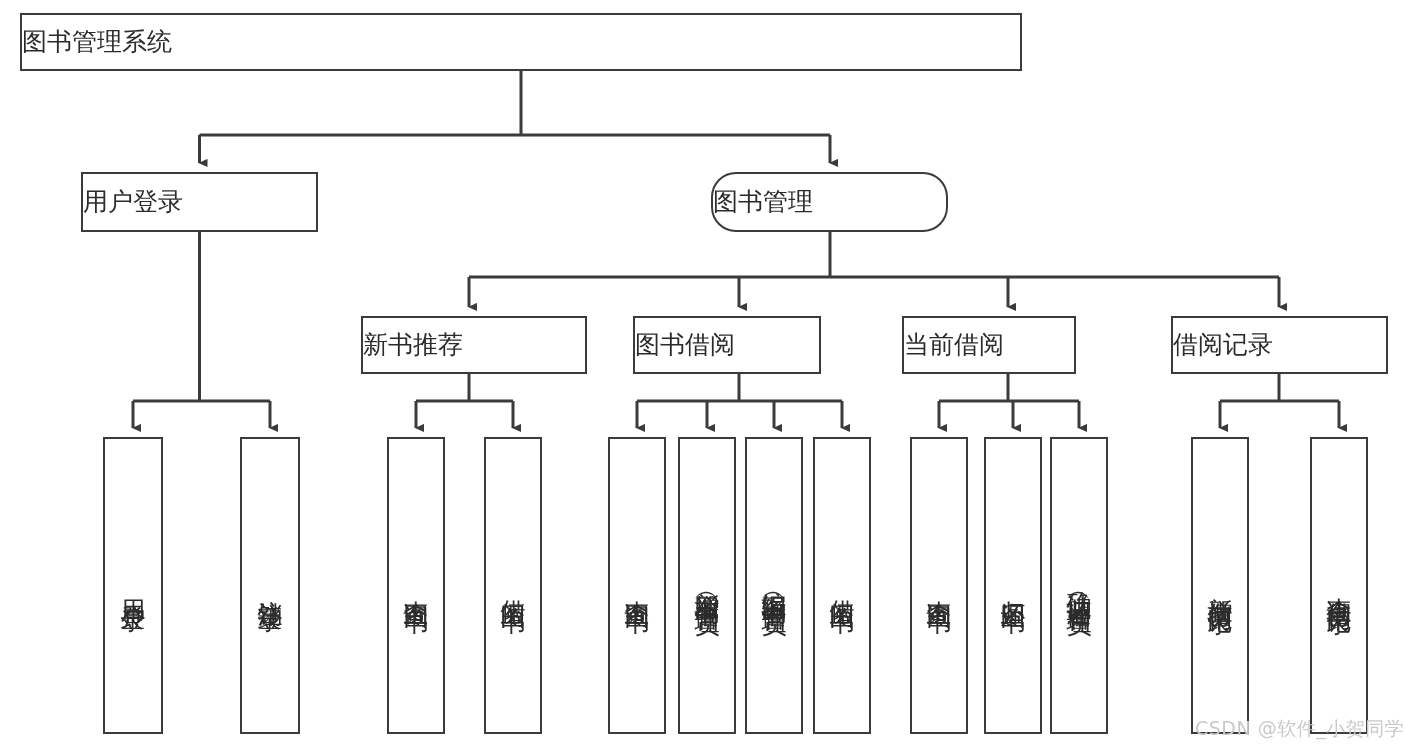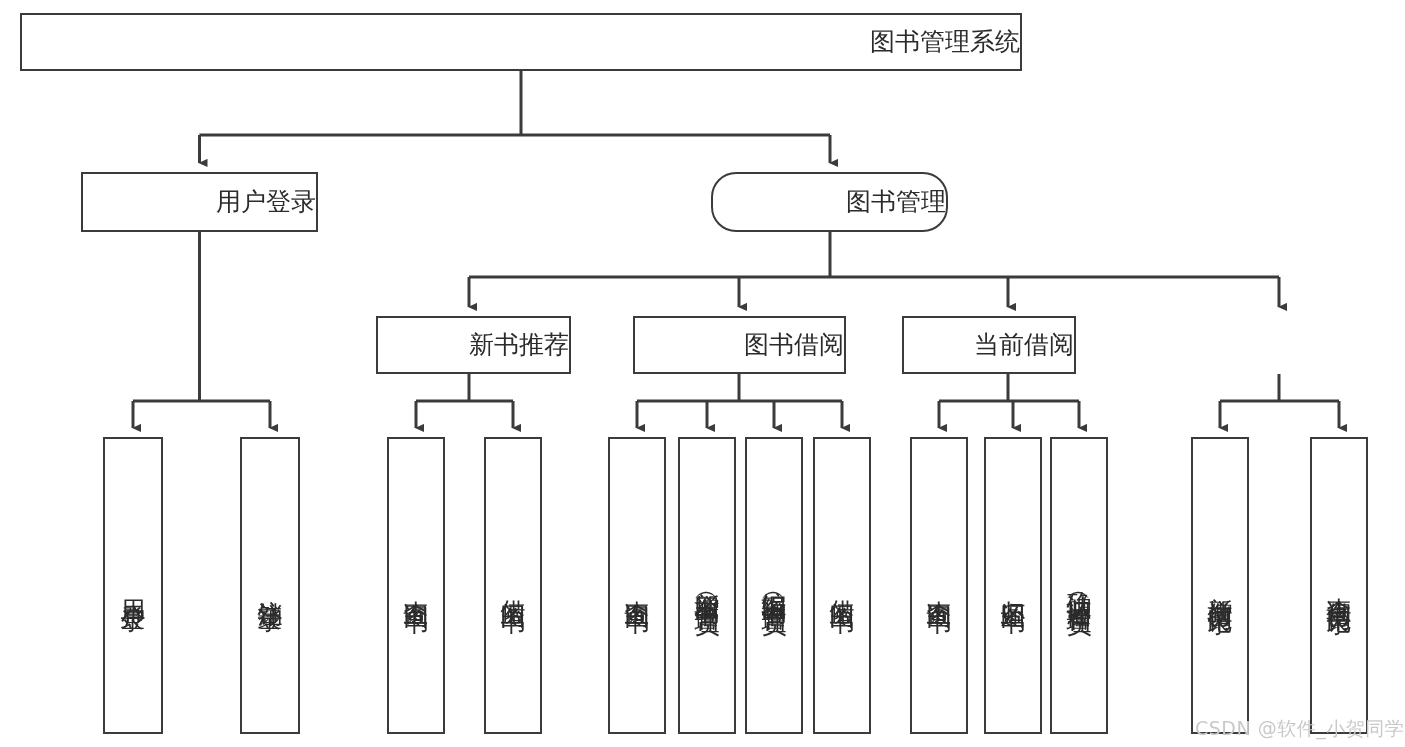--- a/index.html
+++ b/index.html
@@ -25,21 +25,21 @@
     height: 747px;
     pointer-events: none;
   }
   .node {
     position: absolute;
     box-sizing: border-box;
     border: 2.5px solid #3b3b3b;
     background: #ffffff;
     display: flex;
     align-items: center;
-    justify-content: flex-end;
+    justify-content: flex-start;
     color: #2b2b2b;
   }
   .node .label {
     display: block;
     text-align: center;
     line-height: 1.18;
     white-space: nowrap;
   }
   .node.horiz .label {
     font-size: 25px;
@@ -123,28 +123,31 @@
     <span class="label">图书管理系统</span>
   </div>
 
   <div class="node horiz" id="node-l2-0" style="left: 81px; top: 172px; width: 237px; height: 60px;">
     <span class="label">用户登录</span>
   </div>
   <div class="node horiz" id="node-l2-1" style="left: 711px; top: 172px; width: 237px; height: 60px; border-radius: 25px;">
     <span class="label">图书管理</span>
   </div>
 
-  <div class="node horiz" id="node-l3-0" style="left: 376px; top: 316px; width: 195px; height: 58px;">
+  <div class="node horiz" id="node-l3-0" style="left: 361px; top: 316px; width: 226px; height: 58px;">
     <span class="label">新书推荐</span>
   </div>
-  <div class="node horiz" id="node-l3-1" style="left: 633px; top: 316px; width: 213px; height: 58px;">
+  <div class="node horiz" id="node-l3-1" style="left: 633px; top: 316px; width: 188px; height: 58px;">
     <span class="label">图书借阅</span>
   </div>
   <div class="node horiz" id="node-l3-2" style="left: 902px; top: 316px; width: 174px; height: 58px;">
     <span class="label">当前借阅</span>
+  </div>
+  <div class="node horiz" id="node-l3-3" style="left: 1171px; top: 316px; width: 217px; height: 58px;">
+    <span class="label">借阅记录</span>
   </div>
 
   <div class="node vert" id="leaf-0" style="left: 103px; top: 437px; width: 60px; height: 297px;">
     <span class="label">用户登录</span>
   </div>
   <div class="node vert" id="leaf-1" style="left: 240px; top: 437px; width: 60px; height: 297px;">
     <span class="label">注销登录</span>
   </div>
   <div class="node vert" id="leaf-2" style="left: 387px; top: 437px; width: 58px; height: 297px;">
     <span class="label">查询图书</span>

